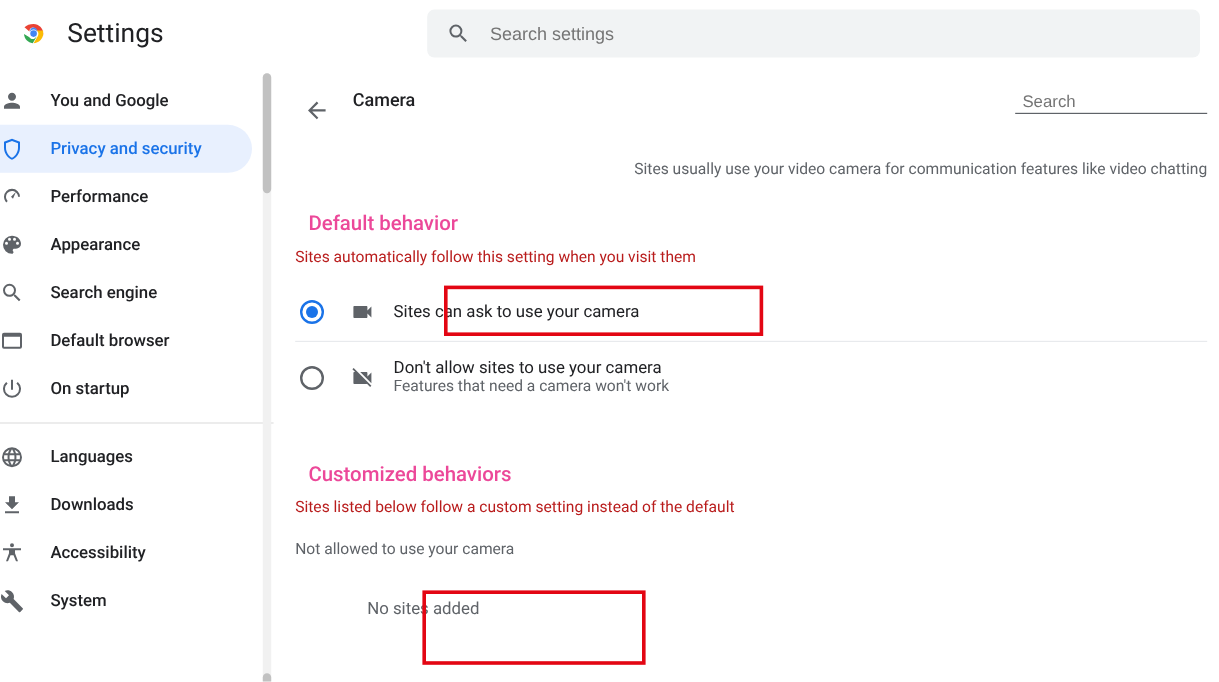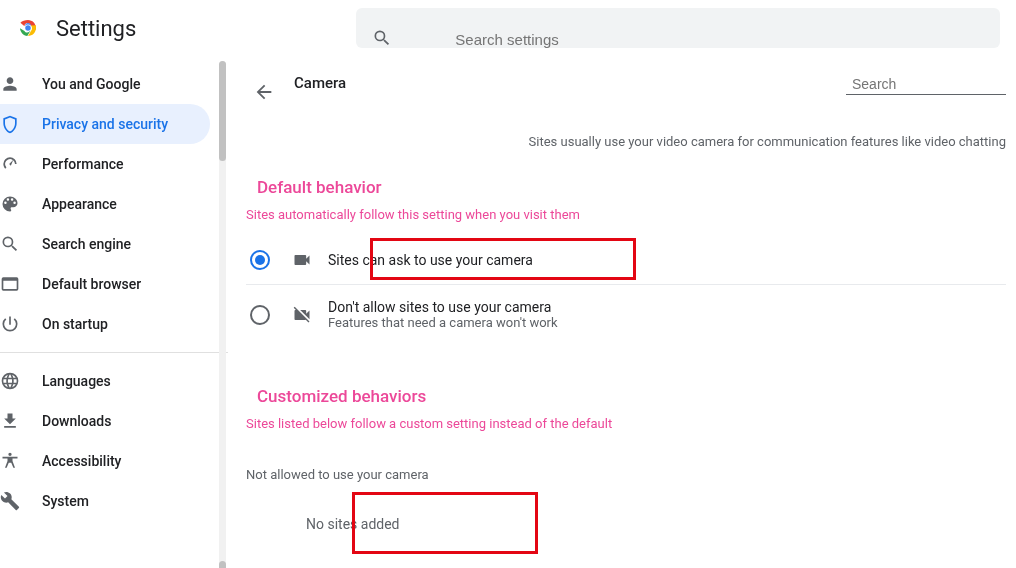--- a/index.html
+++ b/index.html
@@ -29,23 +29,22 @@
       color: #202124;
       flex: 0 0 auto;
     }
     .search-bar {
       margin-left: 220px;
       flex: 1;
       height: 40px;
       background: #f1f3f4;
       border-radius: 6px;
       display: flex;
-      align-items: flex-end;
+      align-items: center;
       padding: 0 16px;
-      gap: 47px;
     }
     .search-bar svg { width: 20px; height: 20px; fill: #5f6368; margin-right: 16px; }
     .search-bar input {
       border: none;
       background: transparent;
       outline: none;
       font-size: 15px;
       color: #5f6368;
       flex: 1;
     }
@@ -148,21 +147,21 @@
       text-align: right;
     }
     .section-title {
       font-size: 17px;
       font-weight: 500;
       color: #ec4899;
       margin-bottom: 10px;
       margin-left: 11px;
     }
     .section-sub {
-      color: #ec4899;
+      color: #b91c1c;
       font-size: 13px;
       margin-bottom: 14px;
     }
     .radio-row {
       display: flex;
       align-items: center;
       padding: 14px 4px;
       cursor: pointer;
       position: relative;
     }
@@ -382,20 +381,20 @@
       </div>
       <div class="radio-text-wrap">
         <span class="radio-label">Don't allow sites to use your camera</span>
         <span class="radio-sublabel">Features that need a camera won't work</span>
       </div>
     </div>
 
     <div class="customized-section">
       <div class="section-title">Customized behaviors</div>
       <div class="section-sub">Sites listed below follow a custom setting instead of the default</div>
-      <div class="section-sub" style="margin-top:36px;color:#5f6368;">Not allowed to use your camera</div>
+      <div class="section-sub" style="margin-top:20px;color:#5f6368;">Not allowed to use your camera</div>
       <div class="no-sites">No sites added</div>
     </div>
   </div>
 </div>
 
 <div class="highlight-red highlight1"></div>
 <div class="highlight-red highlight2"></div>
 
 </body></html>

